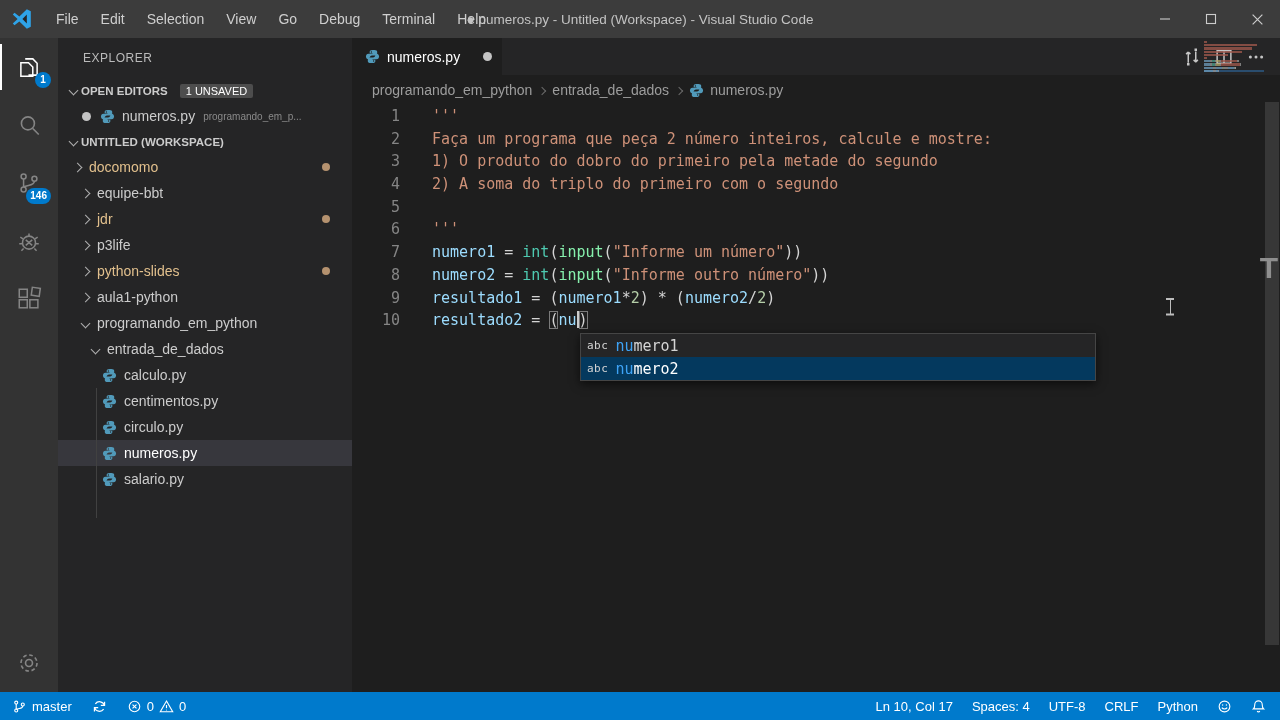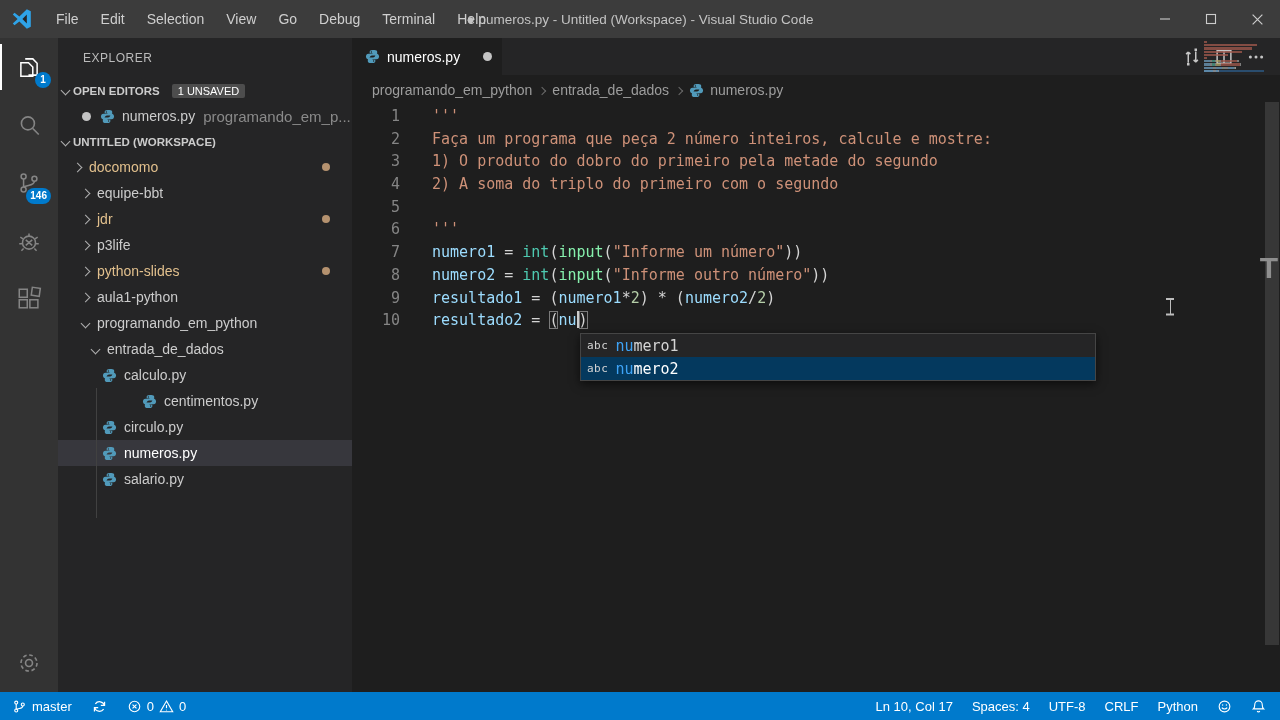--- a/index.html
+++ b/index.html
@@ -34,34 +34,34 @@
   .ab-badge { position:absolute; right:7px; bottom:8px; background:#007acc;
     color:#fff; font-size:10px; line-height:16px; min-width:16px; padding:0 4px;
     border-radius:9px; text-align:center; font-weight:bold; }
   .ab-spacer { flex:1; }
 
   
   .sidebar { width:294px; background:#252526; color:#cccccc; display:flex;
     flex-direction:column; overflow:hidden; position:relative; }
   .sidebar-title { height:40px; display:flex; align-items:center; padding-left:25px;
     font-size:12px; color:#bbbbbb; letter-spacing:0.5px; }
-  .section-header { height:25px; display:flex; align-items:center; padding-left:4px;
+  .section-header { height:25px; display:flex; align-items:center; padding-left:12px;
     font-size:11.5px; font-weight:bold; color:#cccccc; }
   .section-header .chev { margin-right:4px; }
   .badge-unsaved { margin-left:12px; background:#4d4d4d; color:#ffffff;
     font-size:11px; font-weight:normal; padding:1px 6px; border-radius:2px; }
   .chev { width:7px; height:7px; border-right:1.4px solid #b0b0b0;
     border-bottom:1.4px solid #b0b0b0; display:inline-block; flex:0 0 auto; }
   .chev.right { transform:rotate(-45deg); }
   .chev.down { transform:rotate(45deg); }
   .oe-item { height:26px; display:flex; align-items:center; font-size:14px; }
   .dirty-dot { width:9px; height:9px; border-radius:50%; background:#c4c4c4;
     margin:0 9px 0 24px; flex:0 0 auto; }
   .pyicon { width:15px; height:15px; flex:0 0 auto; margin-right:7px; }
-  .oe-desc { color:#8a8a8a; font-size:15px; margin-left:8px; white-space:nowrap;
+  .oe-desc { color:#8a8a8a; font-size:10px; margin-left:8px; white-space:nowrap;
     overflow:hidden; }
   .tree { position:relative; }
   .tree-row { height:26px; display:flex; align-items:center; font-size:14px;
     color:#cccccc; white-space:nowrap; position:relative; }
   .tree-row.selected { background:#37373d; color:#ffffff; }
   .tree-row.modified { color:#e2c08d; }
   .tree-row .chev { margin-right:8px; }
   .mod-dot { position:absolute; right:22px; width:8px; height:8px; border-radius:50%;
     background:#b5926f; }
   .indent-guide { position:absolute; left:38px; width:1px; background:#414141; }
@@ -300,21 +300,21 @@
           </div>
           <div class="tree-row" style="padding-left: 44px;">
             <span style="display: inline-flex;">
               <svg class="pyicon" viewBox="0 0 16 16">
                 <path fill="#519aba" d="M8 1C6 1 5 1.8 5 3v1.5h3V5H3.5C2.1 5 1 6.3 1 8s1.1 3 2.5 3H5V9.5C5 8.1 6.1 7 7.5 7h3C11.9 7 13 6 13 4.5V3c0-1.2-1-2-3-2H8zM6.8 2.5a.7.7 0 110 1.4.7.7 0 010-1.4z"></path>
                 <path fill="#519aba" d="M8 15c2 0 3-.8 3-2v-1.5H8V11h4.5c1.4 0 2.5-1.3 2.5-3s-1.1-3-2.5-3H11v1.5C11 7.9 9.9 9 8.5 9h-3C4.1 9 3 10 3 11.5V13c0 1.2 1 2 3 2h2zm1.2-1.5a.7.7 0 110-1.4.7.7 0 010 1.4z"></path>
               </svg>
             </span>
             <span>calculo.py</span>
           </div>
-          <div class="tree-row" style="padding-left: 44px; margin-left: 40px;">
+          <div class="tree-row" style="padding-left: 44px;">
             <span style="display: inline-flex;">
               <svg class="pyicon" viewBox="0 0 16 16">
                 <path fill="#519aba" d="M8 1C6 1 5 1.8 5 3v1.5h3V5H3.5C2.1 5 1 6.3 1 8s1.1 3 2.5 3H5V9.5C5 8.1 6.1 7 7.5 7h3C11.9 7 13 6 13 4.5V3c0-1.2-1-2-3-2H8zM6.8 2.5a.7.7 0 110 1.4.7.7 0 010-1.4z"></path>
                 <path fill="#519aba" d="M8 15c2 0 3-.8 3-2v-1.5H8V11h4.5c1.4 0 2.5-1.3 2.5-3s-1.1-3-2.5-3H11v1.5C11 7.9 9.9 9 8.5 9h-3C4.1 9 3 10 3 11.5V13c0 1.2 1 2 3 2h2zm1.2-1.5a.7.7 0 110-1.4.7.7 0 010 1.4z"></path>
               </svg>
             </span>
             <span>centimentos.py</span>
           </div>
           <div class="tree-row" style="padding-left: 44px;">
             <span style="display: inline-flex;">

